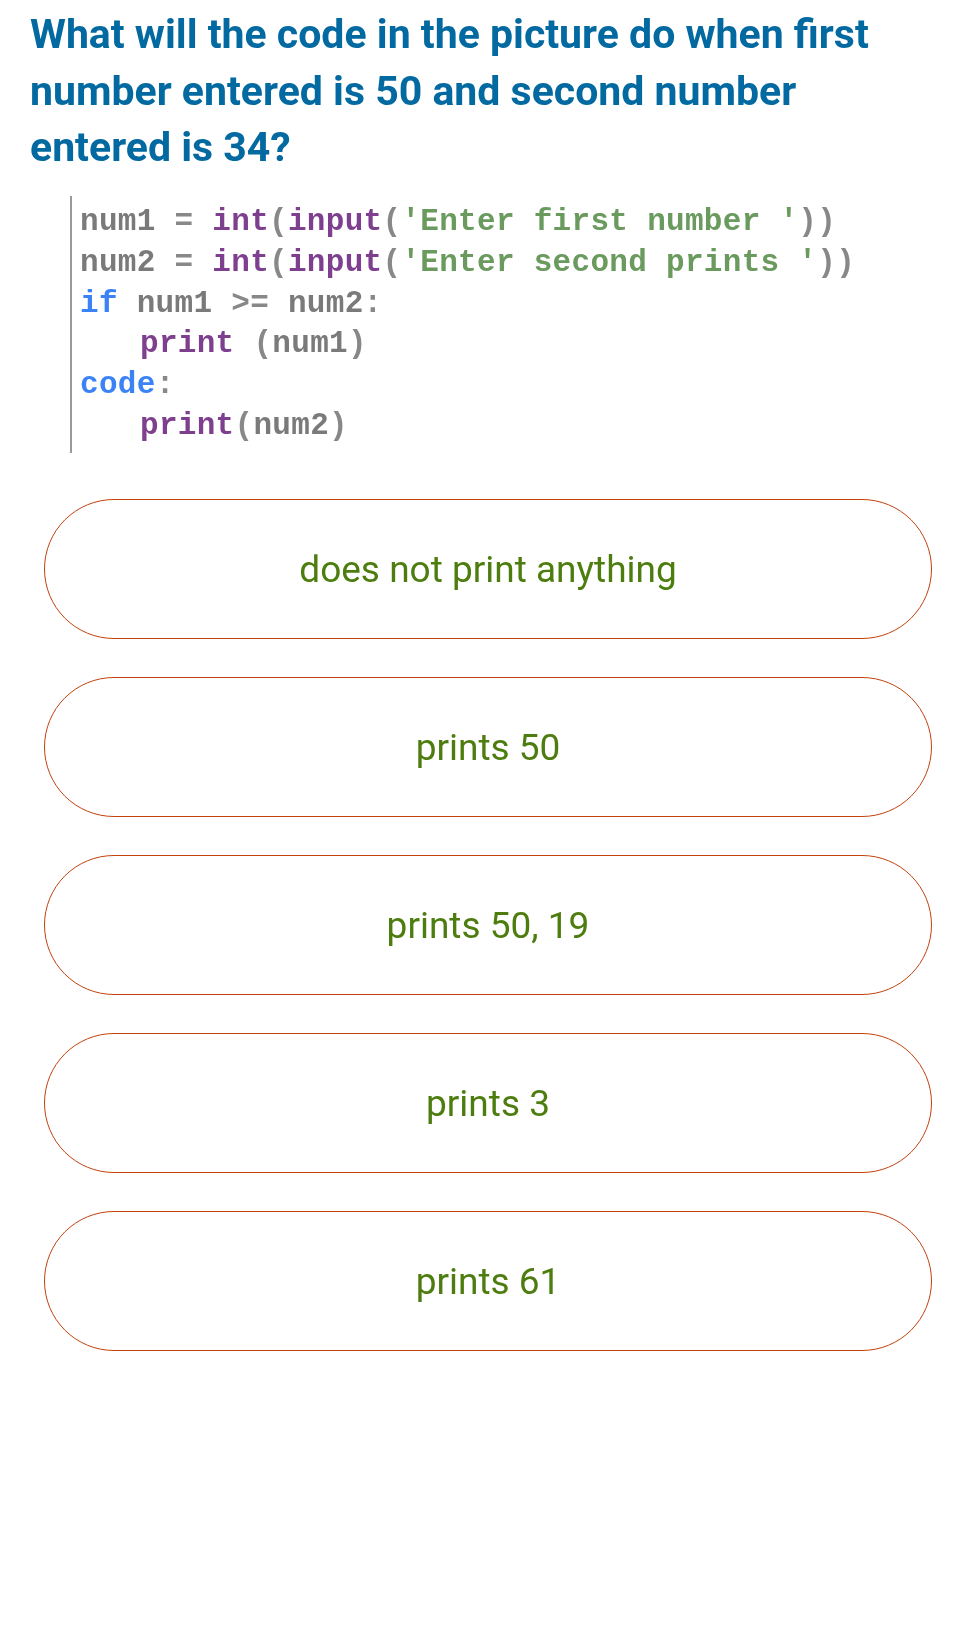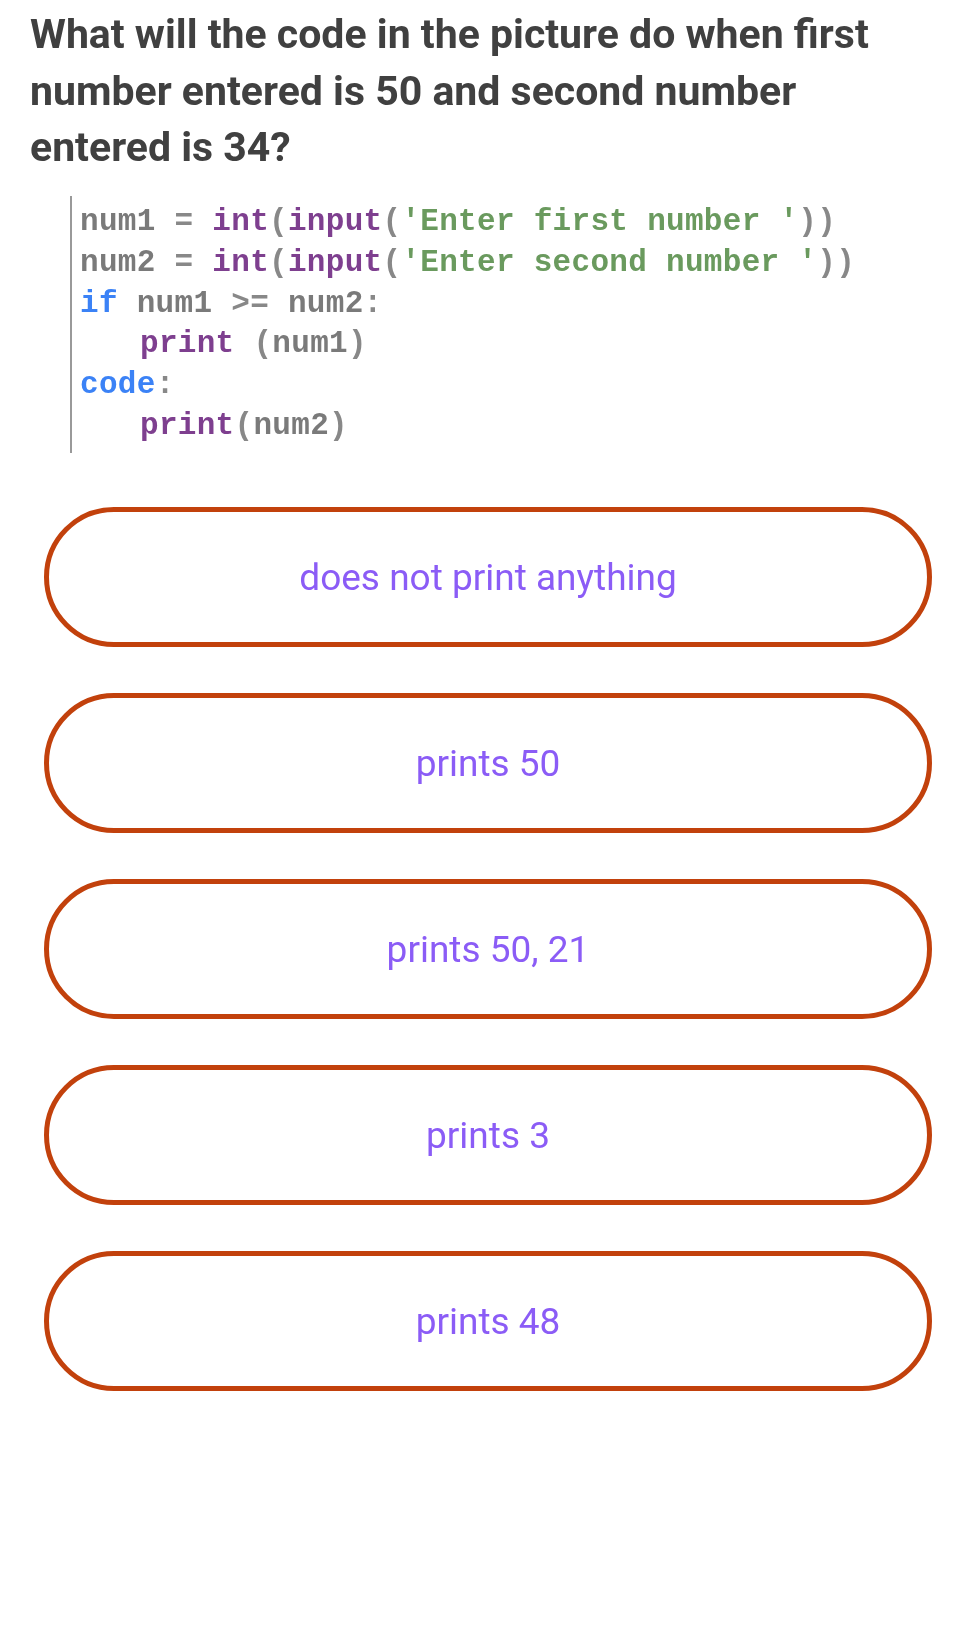--- a/index.html
+++ b/index.html
@@ -5,21 +5,21 @@
   * { box-sizing: border-box; margin: 0; padding: 0; }
   body {
     font-family: -apple-system, BlinkMacSystemFont, "Segoe UI", Roboto, "Open Sans", sans-serif;
     background: #ffffff;
     width: 976px;
     padding: 0 30px;
   }
   .question {
     font-size: 41px;
     font-weight: 700;
-    color: #404040;
+    color: #0369a1;
     line-height: 1.38;
     padding-top: 6px;
     padding-bottom: 20px;
   }
   .code-block {
     margin-left: 40px;
     border-left: 2px solid #999;
     padding: 6px 0 6px 8px;
     font-family: "Courier New", Courier, monospace;
     font-size: 31px;
@@ -37,60 +37,59 @@
   .paren { color: #888; }
   .colon { color: #888; }
   .indent { display:inline-block; width: 60px; }
   .options {
     display: flex;
     flex-direction: column;
     gap: 38px;
     padding: 16px 14px 0 14px;
   }
   .option {
-    border: 5px solid #c2410c;
+    border: 1px solid #c2410c;
     border-radius: 999px;
     min-height: 140px;
     display: flex;
     align-items: center;
     justify-content: center;
     font-size: 37px;
-    color: #8b5cf6;
+    color: #4d7c0f;
     cursor: pointer;
     background: #fff;
     padding: 0 24px;
     text-align: center;
-    margin-top: 8px;
   }
 </style>
 </head>
 <body>
 
 <div class="question">What will the code in the picture do when first number entered is 50 and second number entered is 34?</div>
 
 <div class="code-block">
   <div>
     <span class="var">num1</span><span class="op"> = </span><span class="builtin">int</span><span class="paren">(</span><span class="builtin">input</span><span class="paren">(</span><span class="str">'Enter first number '</span><span class="paren">))</span>
   </div>
   <div>
-    <span class="var">num2</span><span class="op"> = </span><span class="builtin">int</span><span class="paren">(</span><span class="builtin">input</span><span class="paren">(</span><span class="str">'Enter second number '</span><span class="paren">))</span>
+    <span class="var">num2</span><span class="op"> = </span><span class="builtin">int</span><span class="paren">(</span><span class="builtin">input</span><span class="paren">(</span><span class="str">'Enter second prints '</span><span class="paren">))</span>
   </div>
   <div>
     <span class="kw">if</span><span> </span><span class="var">num1</span><span class="op"> &gt;= </span><span class="var">num2</span><span class="colon">:</span>
   </div>
   <div>
     <span class="indent"></span><span class="builtin">print</span><span> </span><span class="paren">(</span><span class="var">num1</span><span class="paren">)</span>
   </div>
   <div>
     <span class="kw">code</span><span class="colon">:</span>
   </div>
   <div>
     <span class="indent"></span><span class="builtin">print</span><span class="paren">(</span><span class="var">num2</span><span class="paren">)</span>
   </div>
 </div>
 
 <div class="options">
   <div class="option">does not print anything</div>
   <div class="option">prints 50</div>
-  <div class="option">prints 50, 21</div>
+  <div class="option">prints 50, 19</div>
   <div class="option">prints 3</div>
-  <div class="option">prints 48</div>
+  <div class="option">prints 61</div>
 </div>
 
 </body></html>

